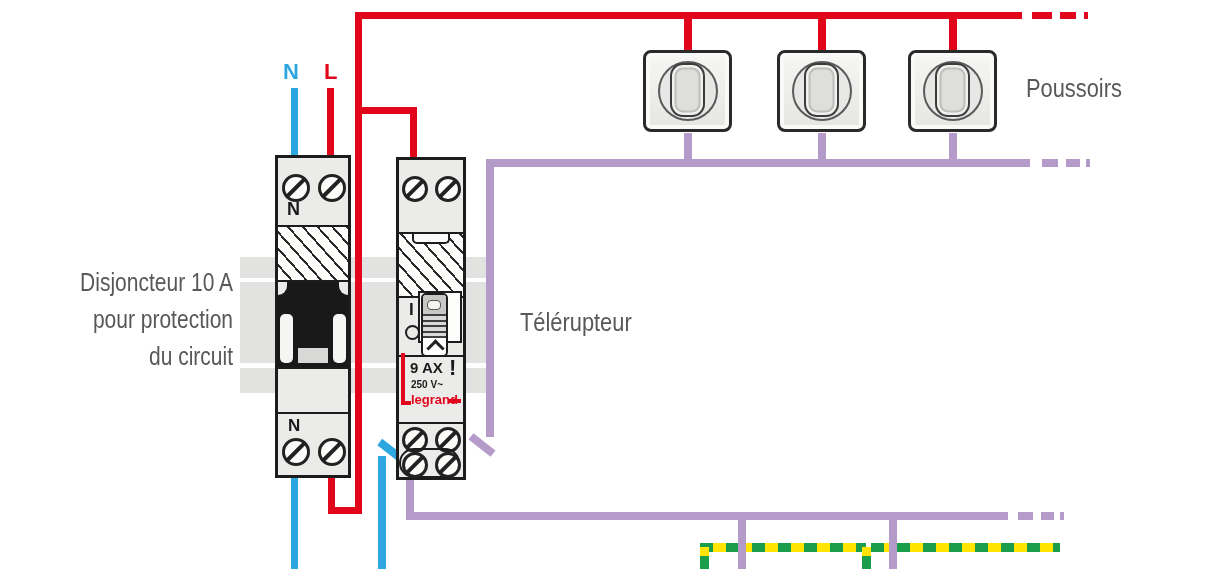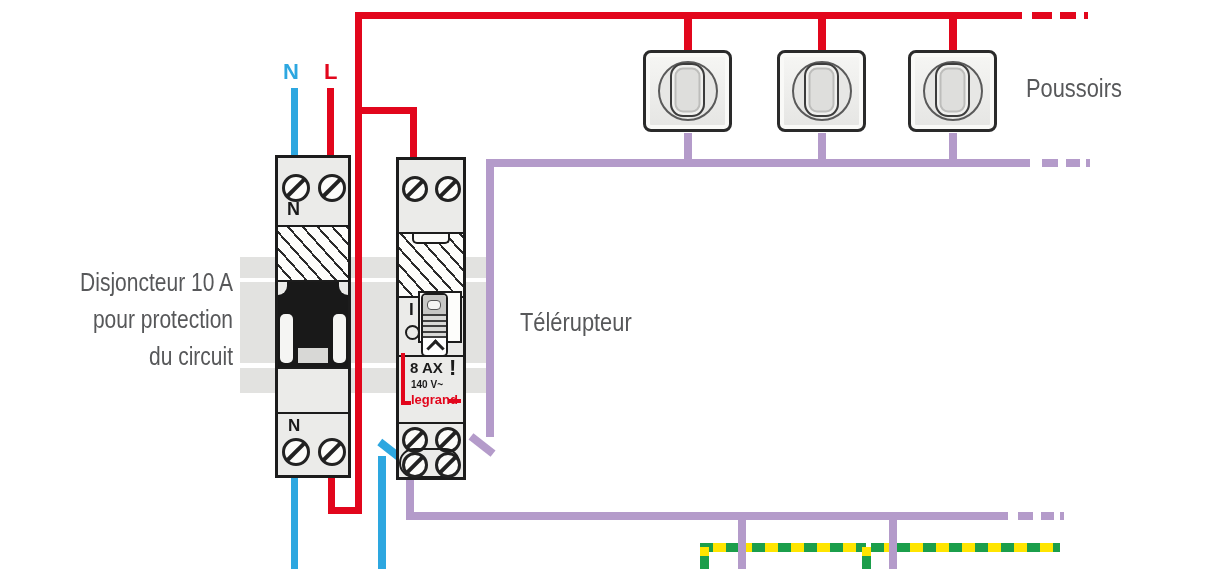--- a/index.html
+++ b/index.html
@@ -133,23 +133,23 @@
     <div class="slider" style="left:22px;top:133px;width:23px;height:60px;">
       <div class="grayzone"></div>
       <div class="pill"></div>
       <div class="ribs"></div>
       <div class="caret" style="left:6px;top:47px;"></div>
     </div>
 
     <div class="sec-line" style="top:195px;"></div>
     <div class="redbar" style="left:2px;top:193px;width:4px;height:52px;"></div>
     <div class="redbar" style="left:2px;top:241px;width:10px;height:4px;"></div>
-    <div class="modtxt" style="left:11px;top:200px;font-size:15px;">8 AX</div>
+    <div class="modtxt" style="left:11px;top:200px;font-size:15px;">9 AX</div>
     <div class="modtxt" style="left:50px;top:197px;font-size:22px;font-weight:900;">!</div>
-    <div class="modtxt" style="left:12px;top:220px;font-size:10px;">140 V~</div>
+    <div class="modtxt" style="left:12px;top:220px;font-size:10px;">250 V~</div>
     <div class="modtxt redtxt" style="left:12px;top:233px;font-size:13px;">legrand</div>
     <div class="redbar" style="left:50px;top:239px;width:12px;height:4px;"></div>
 
     <div class="sec-line" style="top:262px;"></div>
     <span class="screw sm" style="left:3px;top:267px;"></span>
     <span class="screw sm" style="left:36px;top:267px;"></span>
     <div class="abs" style="left:0px;top:288px;width:57px;height:26px;border:2.5px solid #1c1c1c;border-radius:15px;"></div>
     <span class="screw sm" style="left:3px;top:292px;"></span>
     <span class="screw sm" style="left:36px;top:292px;"></span>
   </div>

